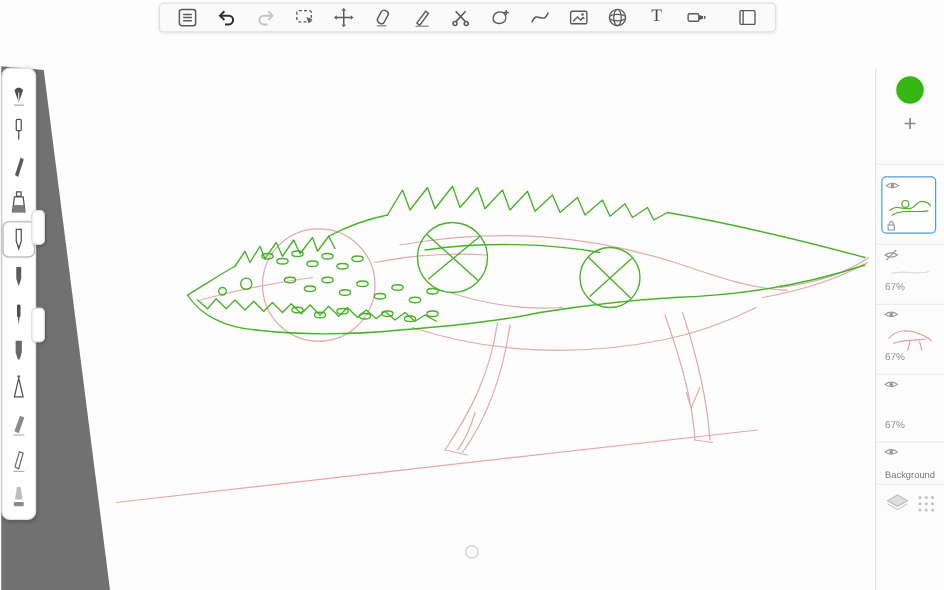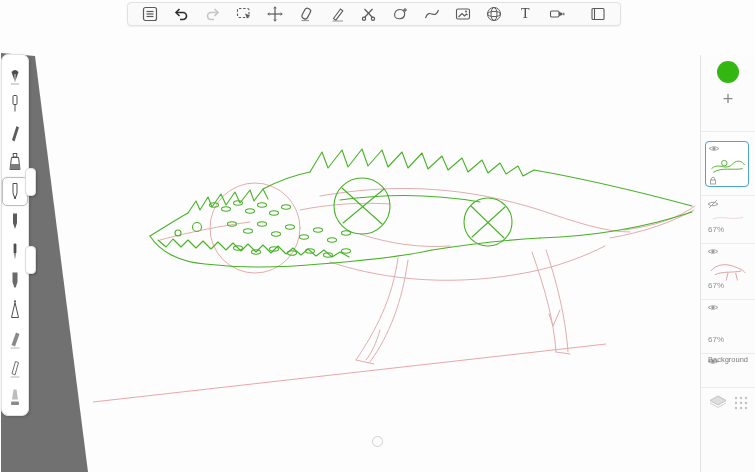--- a/index.html
+++ b/index.html
@@ -354,21 +354,21 @@
       </svg>
       <div class="abs pct" style="top:280px">67%</div>
     </div>
     <div class="abs divline" style="top:298px"></div>
 
     <div>
       <svg class="abs eye" style="top:302px" width="12" height="9" viewBox="0 0 12 8">
         <path d="M1 4 Q6 0.5 11 4 Q6 7.5 1 4 Z" fill="none" stroke="#9a9a9a" stroke-width="0.9"></path>
           <circle cx="6" cy="4" r="1.5" fill="#9a9a9a"></circle>
       </svg>
-      <div class="abs bg-label" style="top:300px">Background</div>
+      <div class="abs bg-label" style="top:320px">Background</div>
     </div>
     <div class="abs divline" style="top:332px"></div>
 
     <svg class="abs" style="left:8px;top:340px" width="18" height="15" viewBox="0 0 18 15">
       <path d="M9 1 L17 5.5 L9 10 L1 5.5 Z" fill="#dedede" stroke="#bdbdbd" stroke-width="0.9"></path>
       <path d="M1 8 L9 12.5 L17 8" fill="none" stroke="#c9c9c9" stroke-width="0.9"></path>
     </svg>
     <svg class="abs" style="left:33px;top:341px" width="14" height="14" viewBox="0 0 14 14">
       <g fill="#c2c2c2">
         <circle cx="2" cy="2" r="1.2"></circle>

